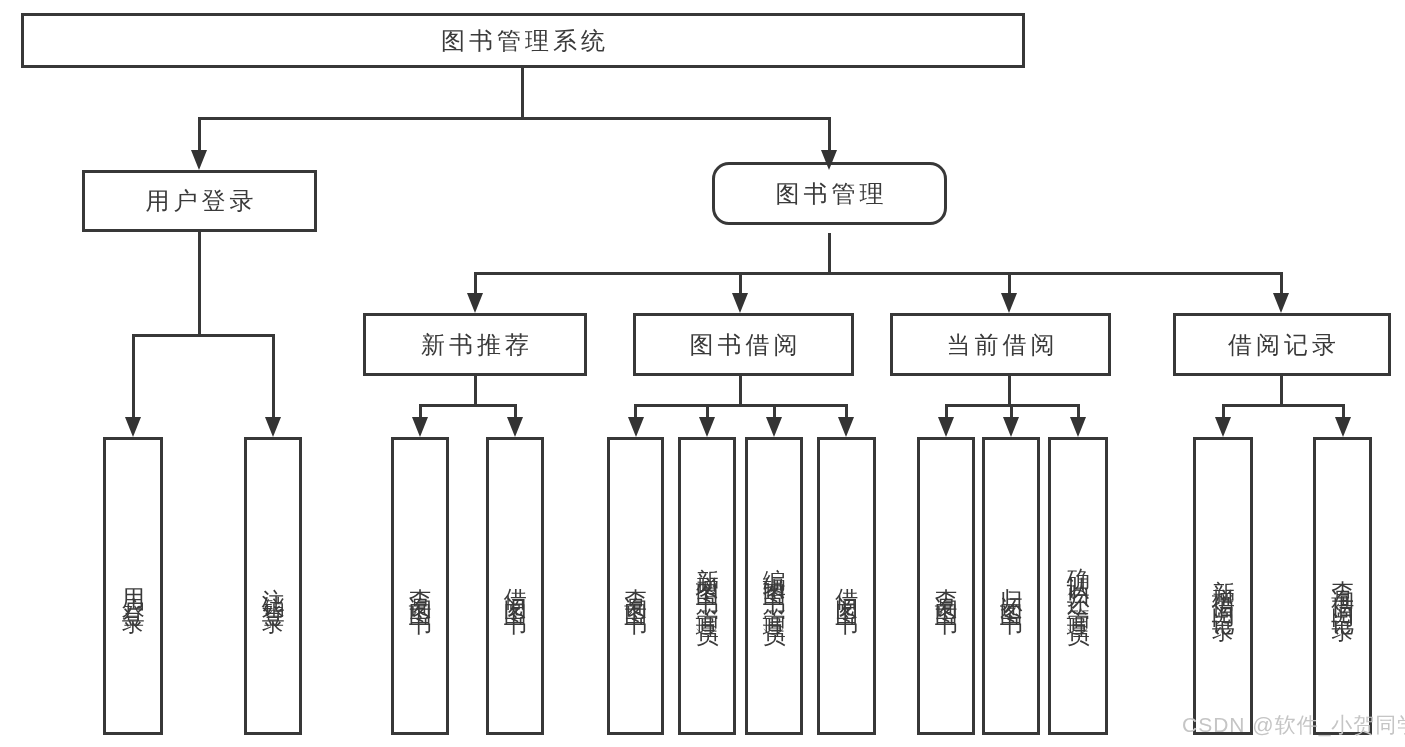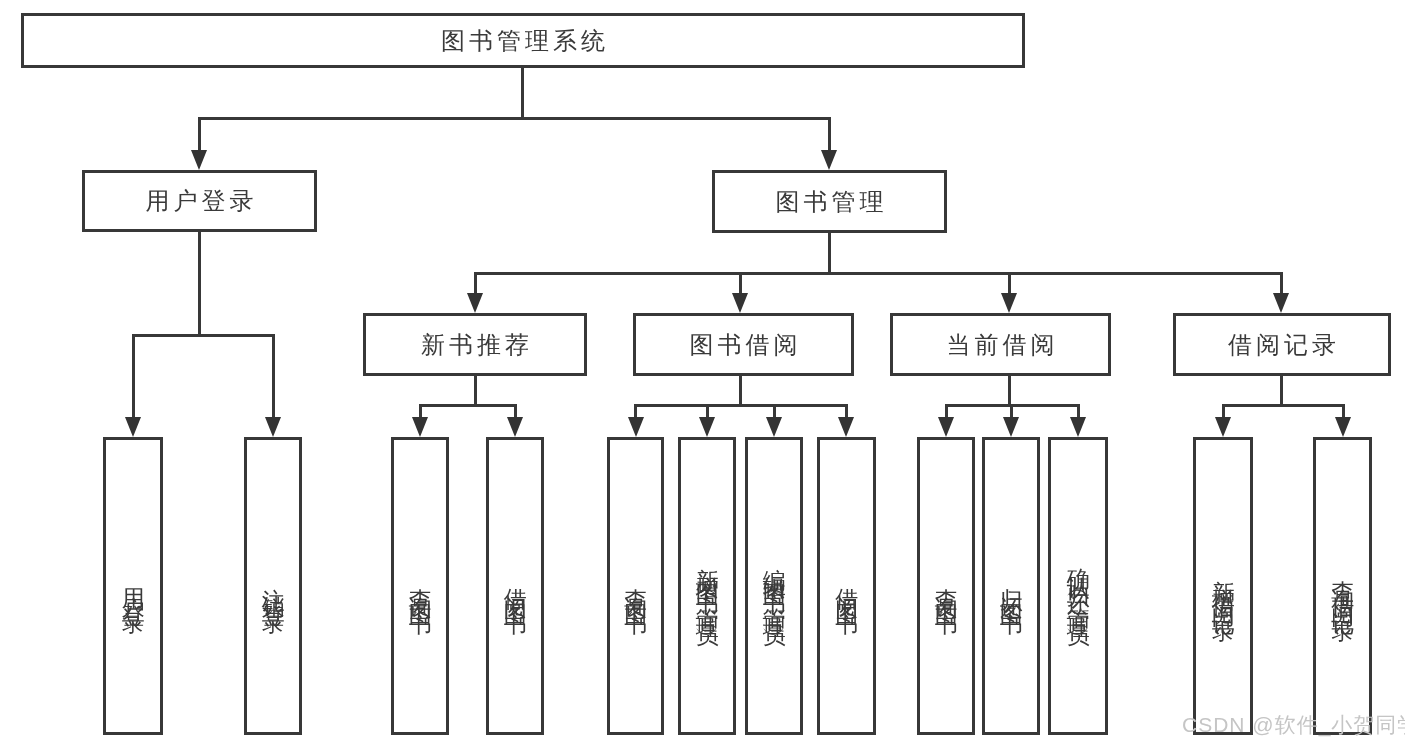--- a/index.html
+++ b/index.html
@@ -61,21 +61,21 @@
 <div class="canvas">
 
   <div class="box" style="left:21px; top:13px; width:1004px; height:55px;">
     <span class="hlabel">图书管理系统</span>
   </div>
 
   <div class="box" style="left:82px; top:170px; width:235px; height:62px;">
     <span class="hlabel">用户登录</span>
   </div>
 
-  <div class="box" style="left:712px; top:170px; width:235px; height:63px;">
+  <div class="box" style="left:712px; top:162px; width:235px; height:63px;border-radius:17px;">
     <span class="hlabel">图书管理</span>
   </div>
 
   <div class="box" style="left:633px; top:313px; width:221px; height:63px;">
     <span class="hlabel">图书借阅</span>
   </div>
 
   <div class="box" style="left:363px; top:313px; width:224px; height:63px;">
     <span class="hlabel">新书推荐</span>
   </div>

